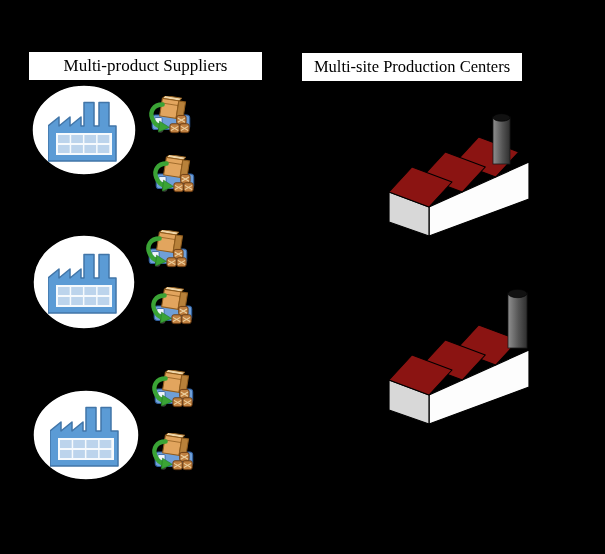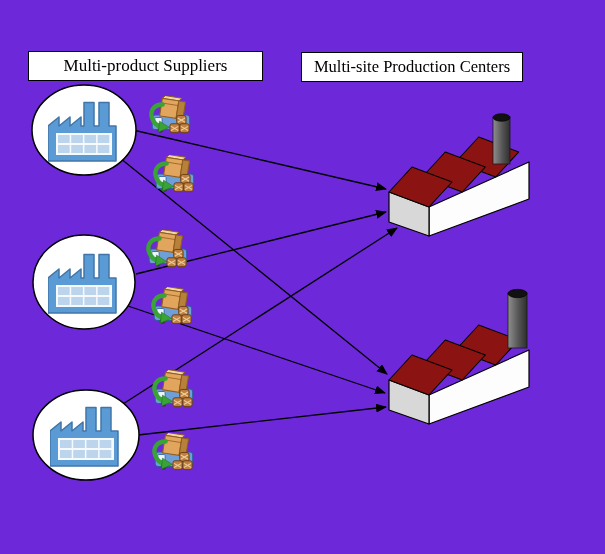--- a/index.html
+++ b/index.html
@@ -1,19 +1,19 @@
 <!DOCTYPE html>
 <html><head>
 <meta charset="utf-8">
 <style>
   html,body { margin:0; padding:0; background:#ffffff; }
   .stage {
     position:relative;
     width:605px; height:554px;
-    background:#6d28d9;
+    background:#000000;
     overflow:hidden;
     font-family:"Liberation Serif", serif;
   }
   .stage svg.diagram { position:absolute; left:0; top:0; }
   .label-box {
     position:absolute;
     border:1px solid #000;
     background:#fff;
     display:flex; align-items:center; justify-content:center;
     font-family:"Liberation Serif", serif;

